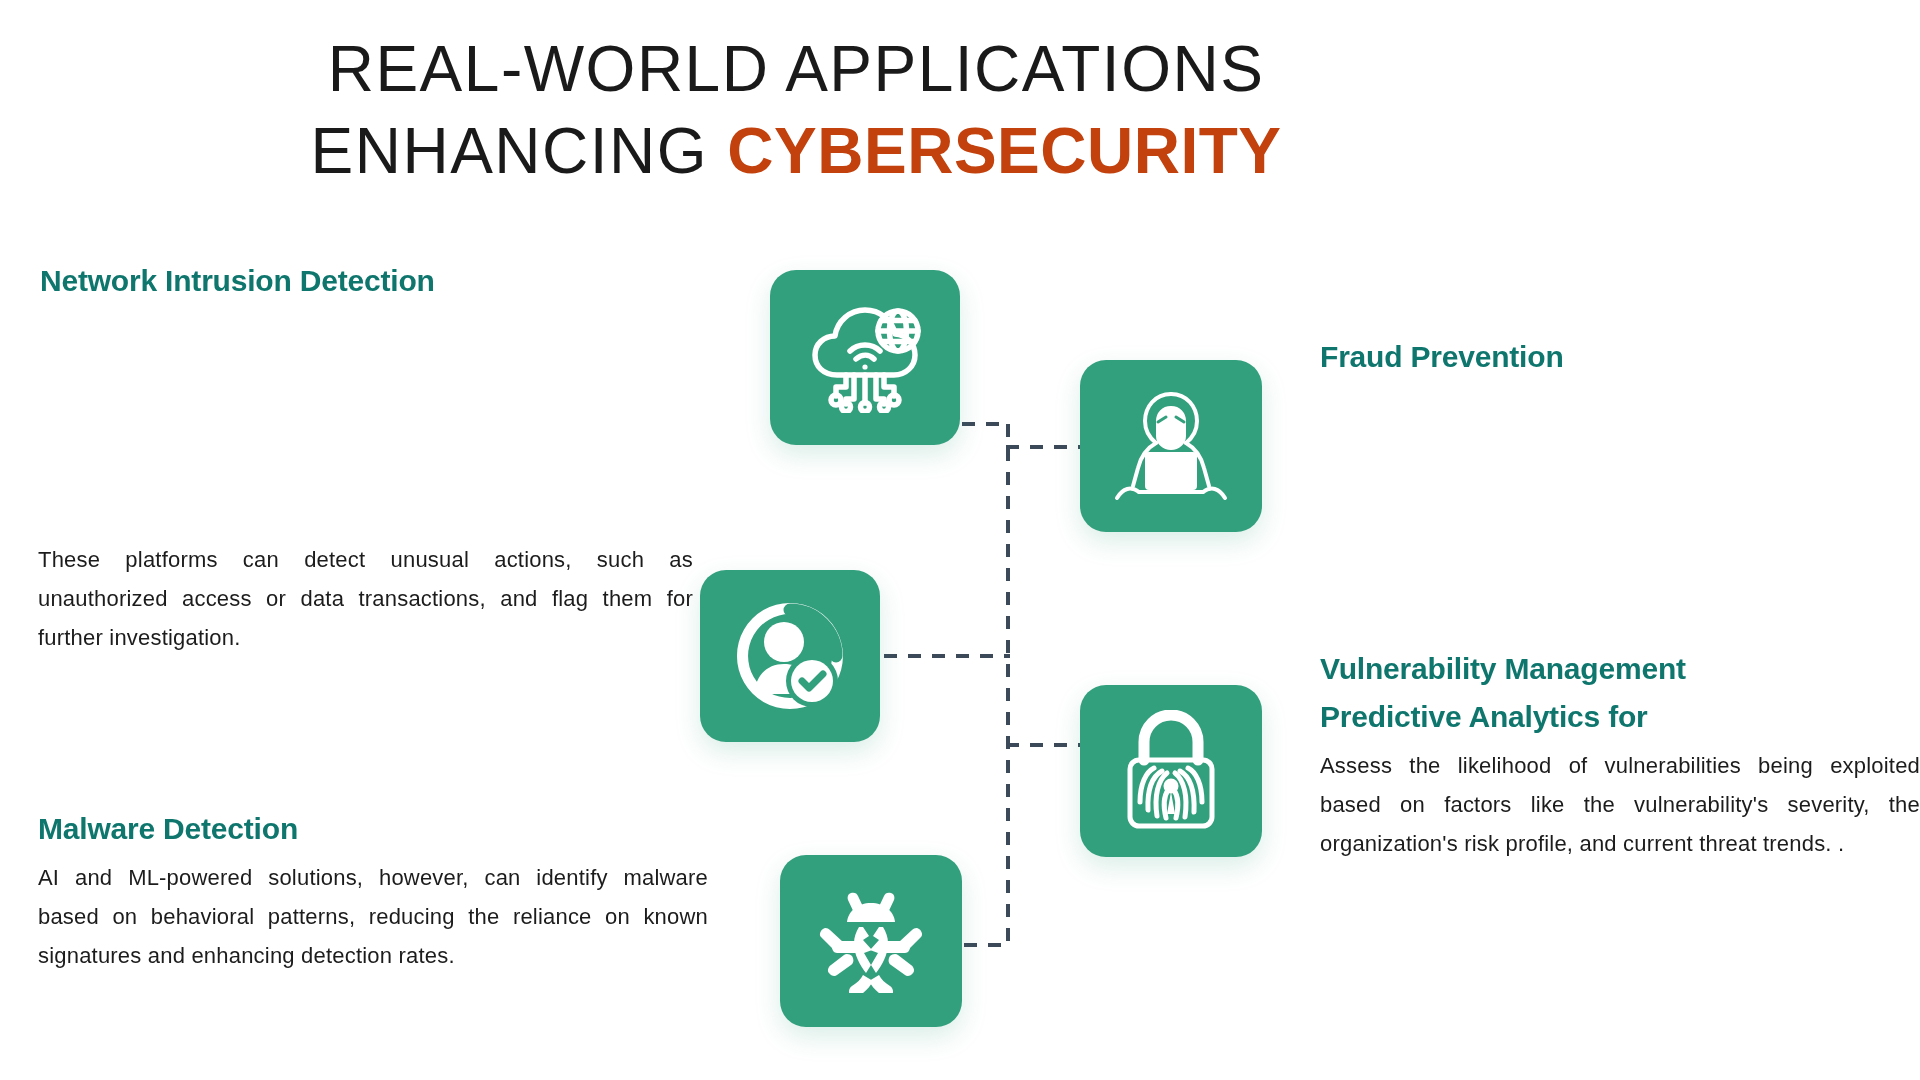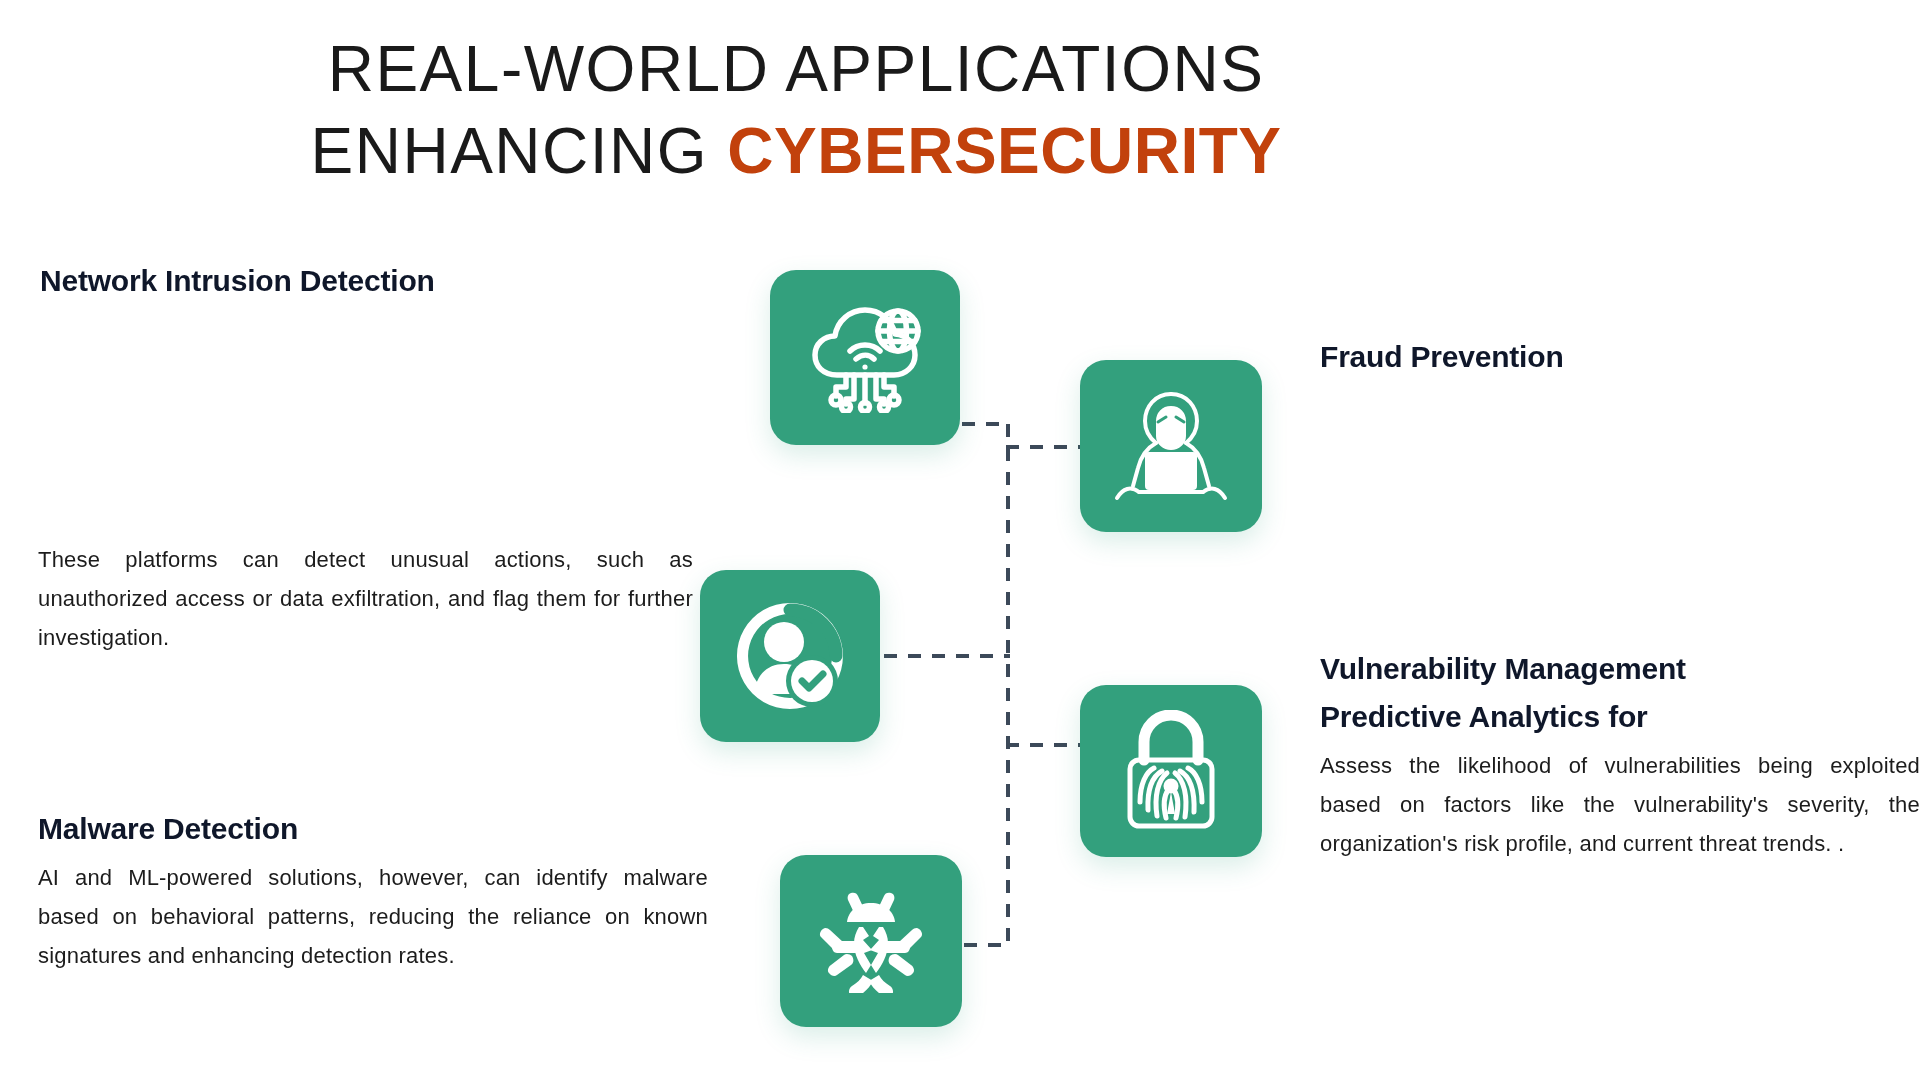--- a/index.html
+++ b/index.html
@@ -35,21 +35,21 @@
   
   .col{ position:absolute; }
   #left-col { left:38px;  top:262px;  width:660px; }
   #right-col{ left:1320px; top:330px; width:600px; }
 
   .block{ margin-bottom:0; }
   .block-title{
     font-weight:700;
     font-size:30px;
     line-height:38px;
-    color:#0f172a;
+    color:#0f766e;
     letter-spacing:-0.2px;
     margin-bottom:10px;
   }
   .block-body{
     font-weight:400;
     font-size:22px;
     line-height:39px;
     color:#1c1c1c;
     text-align:justify;
     text-justify:inter-word;
@@ -214,21 +214,21 @@
   </span>
 </div>
 
 <div class="col" id="left-col">
 
   <div class="block" id="blk-nid">
     <div class="block-title">Network Intrusion Detection</div>
   </div>
 
   <div class="block" id="blk-ueb" style="top:278px">
-    <div class="block-body">These platforms can detect unusual actions, such as unauthorized access or data exfiltration, and flag them for further investigation.</div>
+    <div class="block-body">These platforms can detect unusual actions, such as unauthorized access or data transactions, and flag them for further investigation.</div>
   </div>
 
   <div class="block" id="blk-mal">
     <div class="block-title">Malware Detection</div>
     <div class="block-body">AI and ML-powered solutions, however, can identify malware based on behavioral patterns, reducing the reliance on known signatures and enhancing detection rates.</div>
   </div>
 
 </div>
 
 <div class="col" id="right-col">

